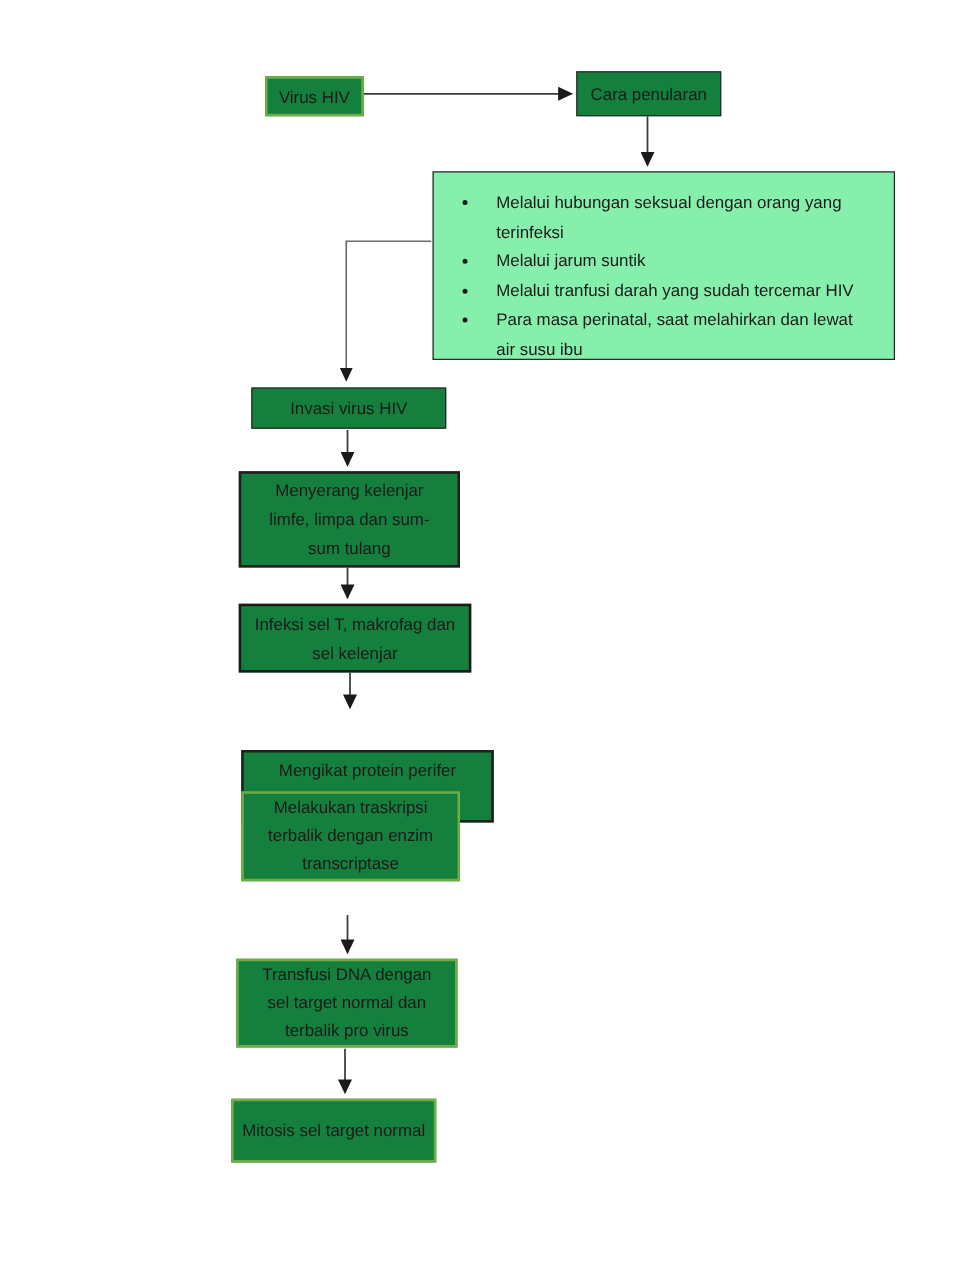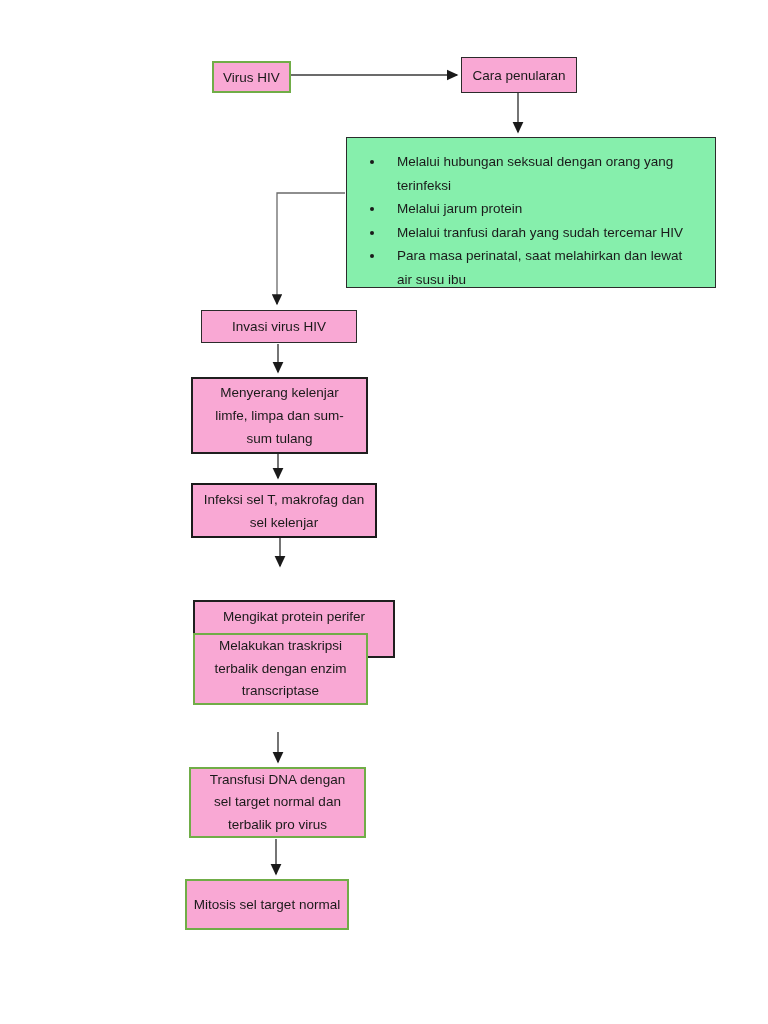--- a/index.html
+++ b/index.html
@@ -7,21 +7,21 @@
     width:768px;height:1024px;position:relative;
     background:#ffffff;
     font-family:"Liberation Sans","DejaVu Sans",sans-serif;
     color:#1a1a1a;
     overflow:hidden;
   }
   .canvas{position:absolute;inset:0;width:768px;height:1024px;}
   svg.connectors{position:absolute;left:0;top:0;pointer-events:none;}
   .box{
     position:absolute;
-    background:#f9a8d4;
+    background:#15803d;
     display:flex;align-items:center;justify-content:center;
     text-align:center;
     font-size:13.5px;line-height:21px;
     box-sizing:border-box;
     padding:2px 6px;
   }
   .b-green{border:2px solid #70AD47;}
   .b-black-thin{border:1.5px solid #2b2b2b;}
   .b-black-med{border:2px solid #1f1f1f;}
   .b-black-thick{border:2.5px solid #1a1a1a;}
@@ -75,21 +75,21 @@
     <line x1="276" y1="839" x2="276" y2="874" stroke="#3a3a3a" stroke-width="1.4" marker-end="url(#arrow)"></line>
   </svg>
 
   <div class="box b-green" style="left:212px;top:61px;width:79px;height:32px;">Virus HIV</div>
 
   <div class="box b-black-thin" style="left:461px;top:57px;width:116px;height:36px;">Cara penularan</div>
 
   <div class="bullet-box" style="left:346px;top:137px;width:370px;height:151px;">
     <ul>
       <li>Melalui hubungan seksual dengan orang yang terinfeksi</li>
-      <li>Melalui jarum protein</li>
+      <li>Melalui jarum suntik</li>
       <li>Melalui tranfusi darah yang sudah tercemar HIV</li>
       <li>Para masa perinatal, saat melahirkan dan lewat air susu ibu</li>
     </ul>
   </div>
 
   <div class="box b-black-thin" style="left:201px;top:310px;width:156px;height:33px;">Invasi virus HIV</div>
 
   <div class="box b-black-med" style="left:191px;top:377px;width:177px;height:77px;line-height:23px;padding:4px 18px;">Menyerang kelenjar limfe, limpa dan sum-sum tulang</div>
 
   <div class="box b-black-thick" style="left:191px;top:483px;width:186px;height:55px;line-height:23px;padding:2px 8px;">Infeksi sel T, makrofag dan sel kelenjar</div>

